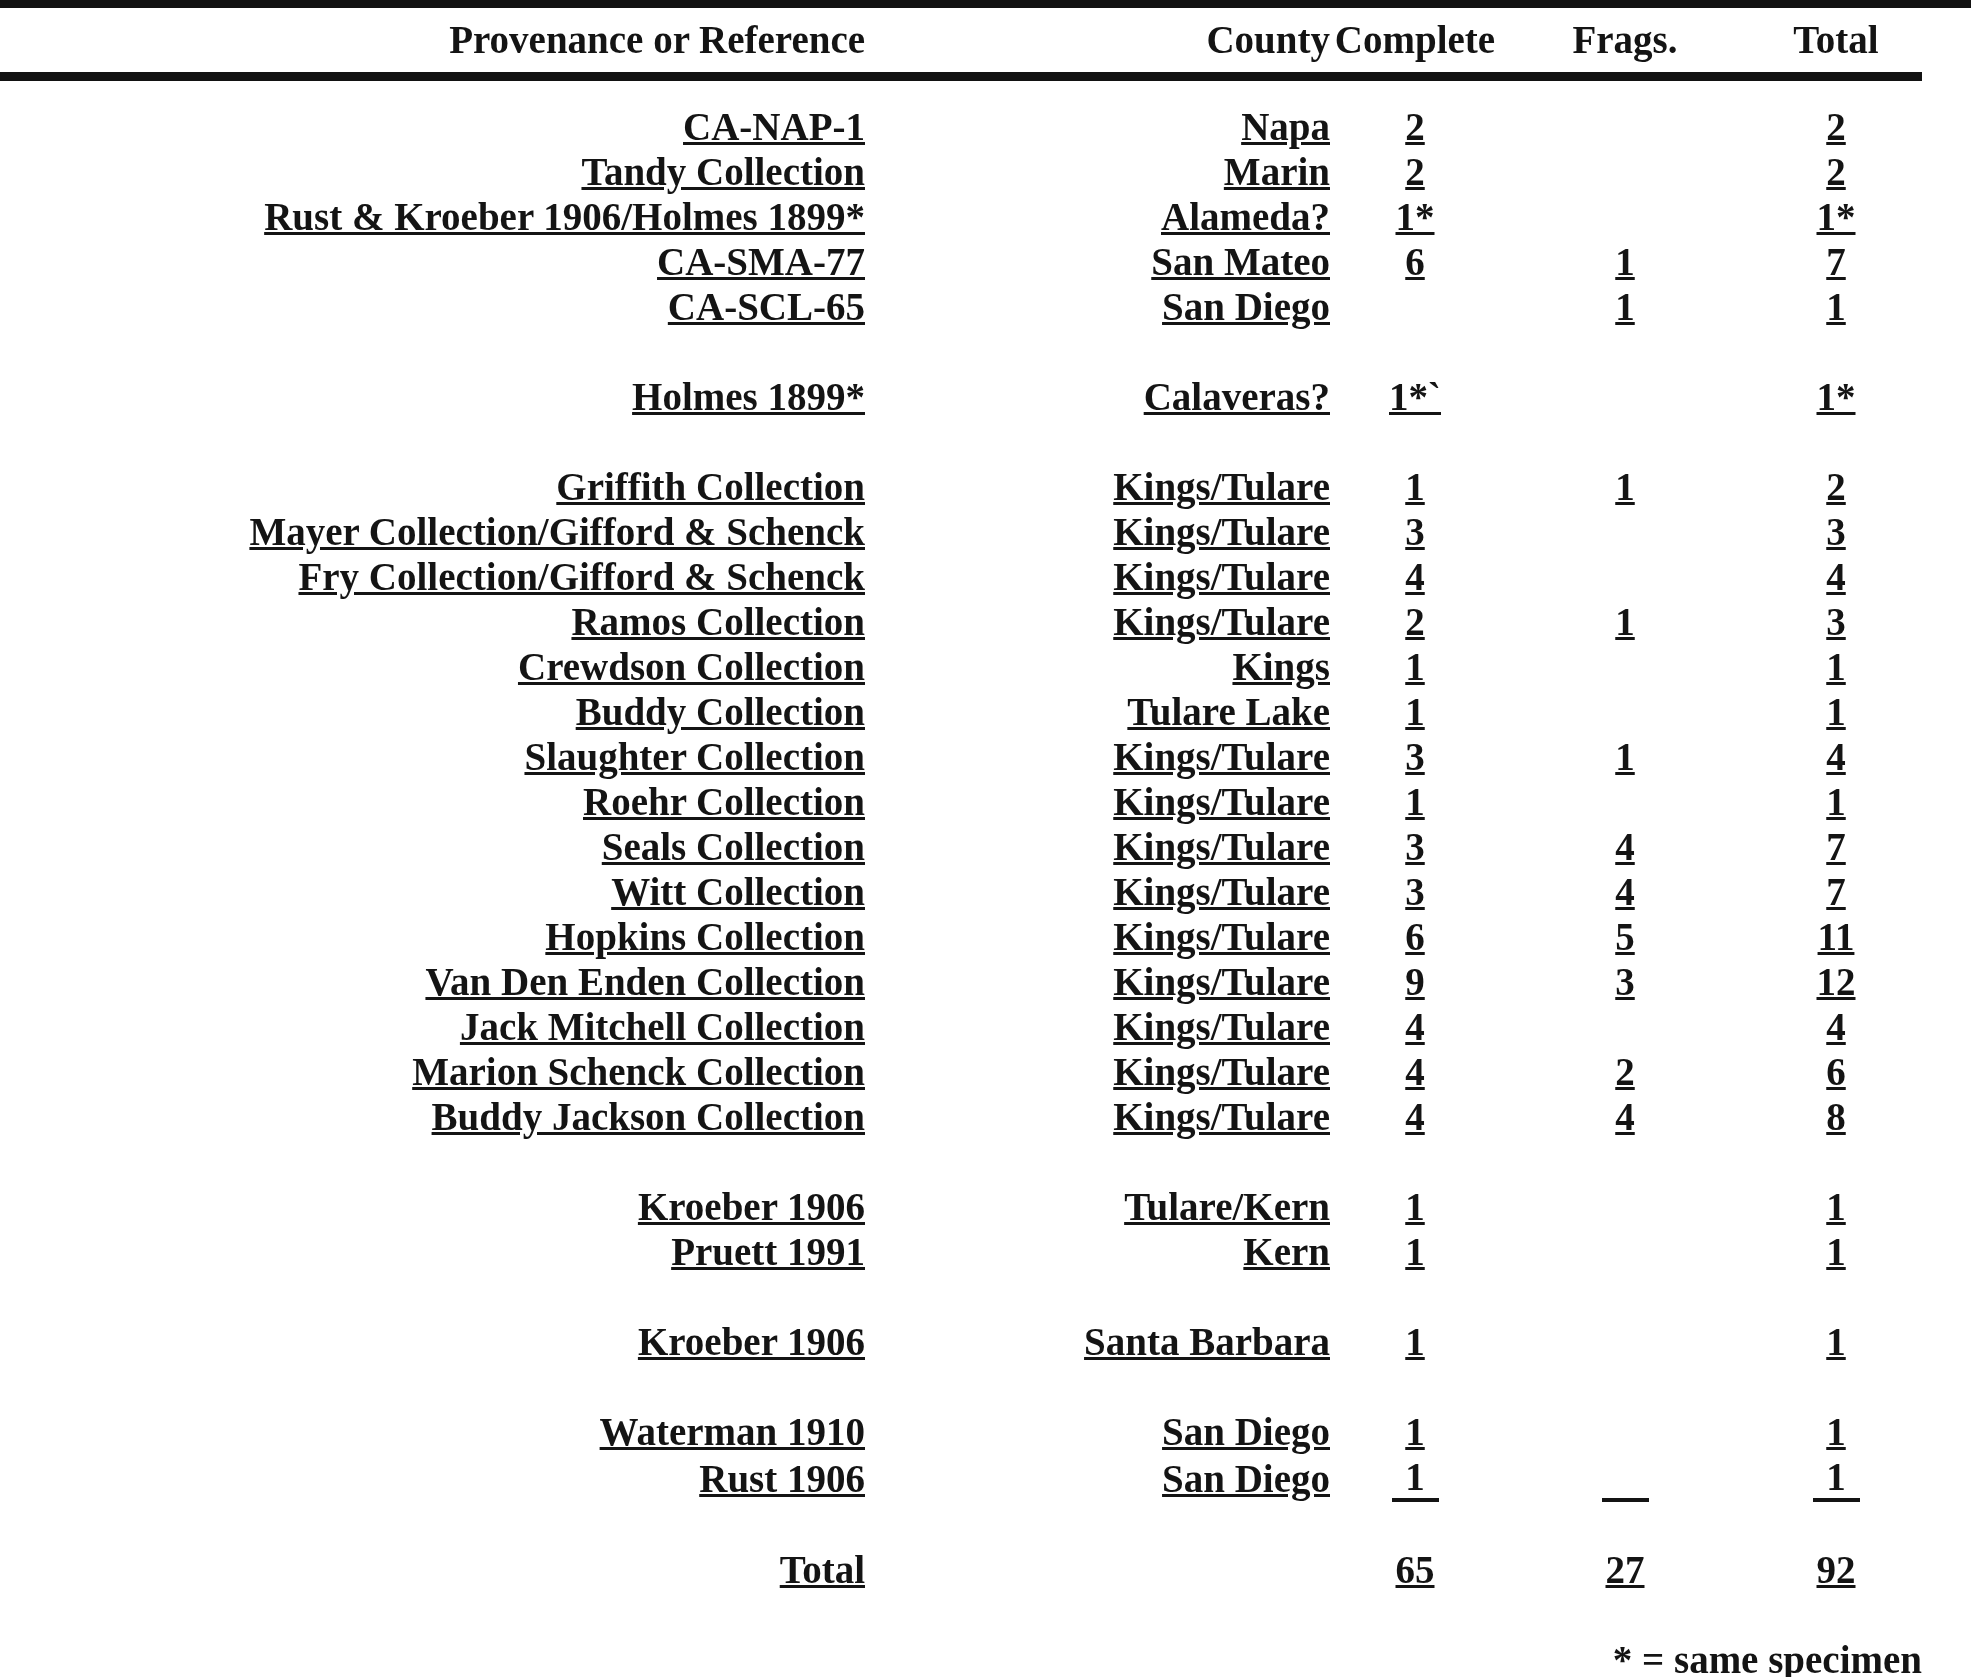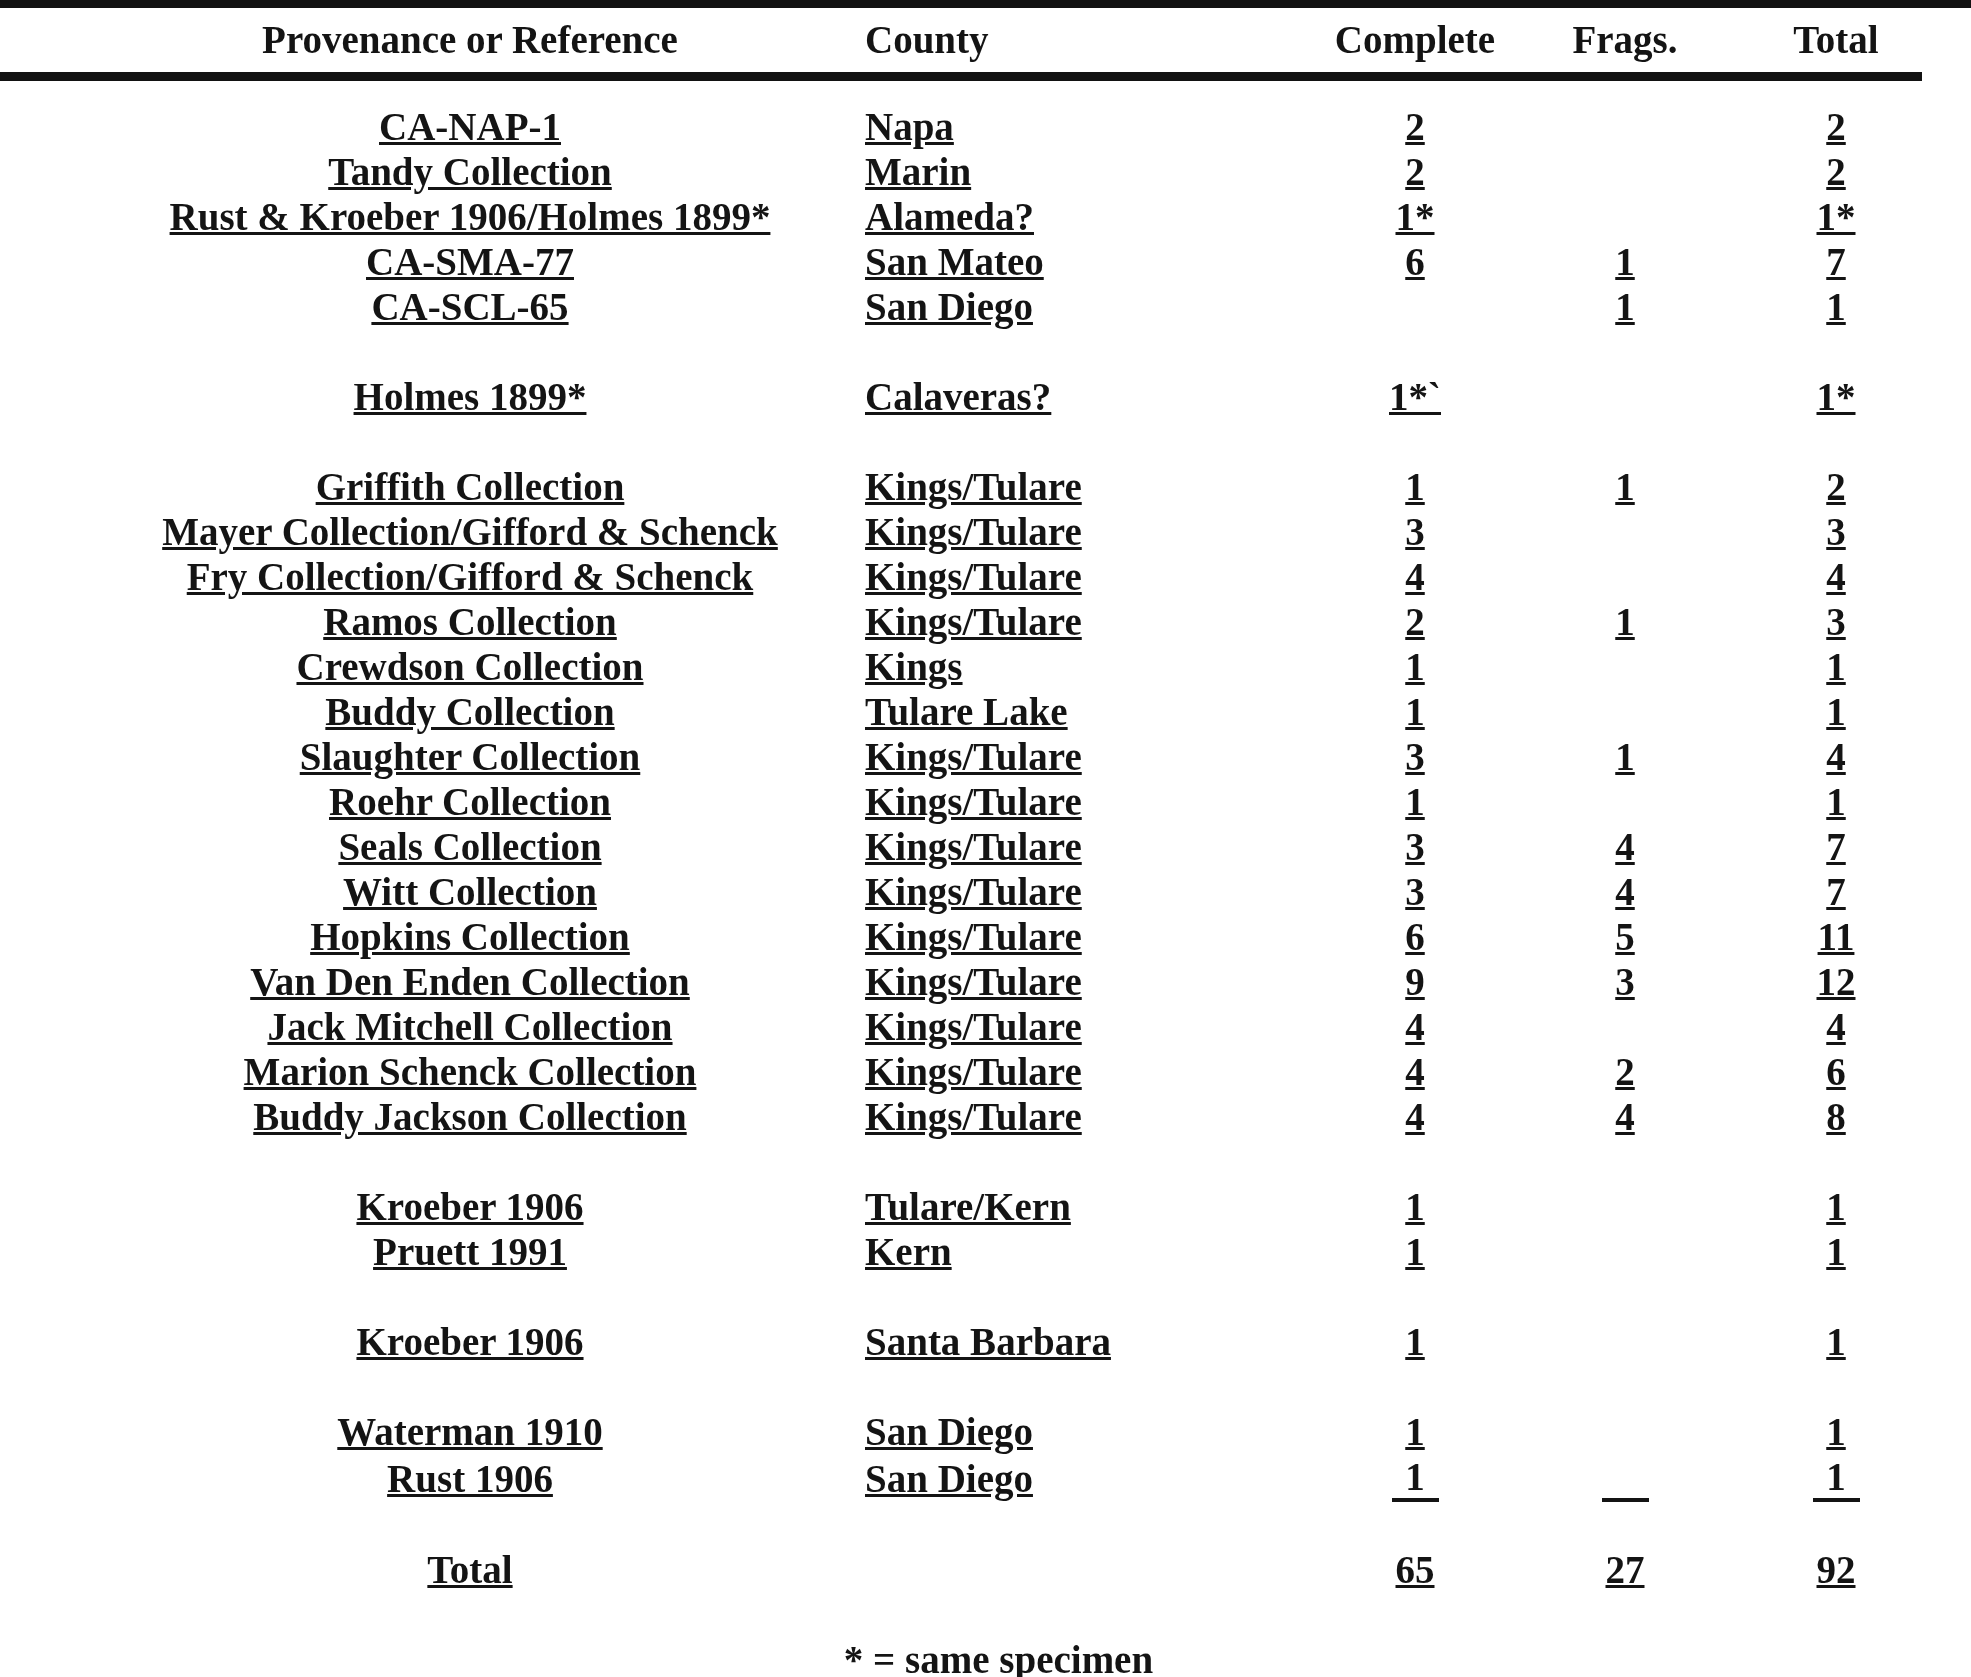--- a/index.html
+++ b/index.html
@@ -39,22 +39,22 @@
     line-height: 45px;
     white-space: nowrap;
     overflow: visible;
     vertical-align: middle;
   }
   thead th {
     height: 64px;
     border-bottom: 9px solid #121212;
     line-height: 64px;
   }
-  .c1 { text-align: center; padding-left: 75px; }
-  .c2 { text-align: left; margin-top: 19px; }
+  .c1 { text-align: right; padding-left: 75px; }
+  .c2 { text-align: right; margin-top: 19px; }
   .c3, .c4, .c5 { text-align: center; }
   tr.row { height: 45px; text-decoration: underline; }
   tr.spacer td { height: 45px; line-height: 45px; }
   tr.spacer-top td { height: 23px; line-height: 23px; }
   tr.total-row { height: 45px; }
   tr.footnote-row td { height: 45px; }
   .sumline {
     display: inline-block;
     min-width: 47px;
     text-align: center;

